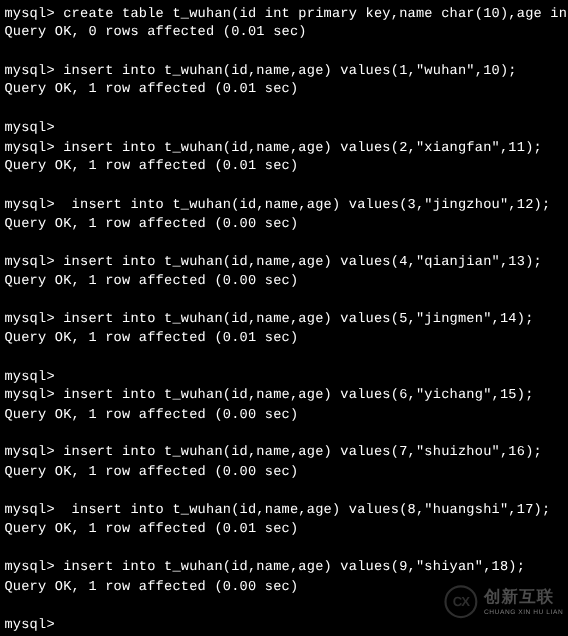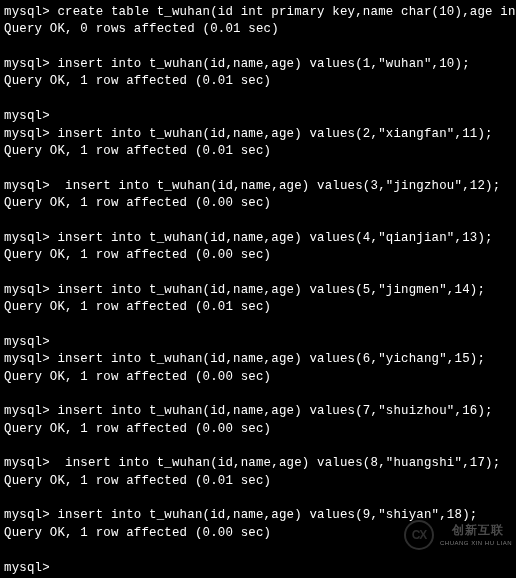--- a/index.html
+++ b/index.html
@@ -23,21 +23,21 @@
       white-space: pre;
       letter-spacing: 0.2px;
       font-weight: normal;
     }
     .line {
       display: block;
     }
     .watermark {
       position: absolute;
       right: 4px;
-      bottom: 28px;
+      bottom: 16px;
       display: flex;
       align-items: center;
       gap: 6px;
       opacity: 0.9;
     }
     .watermark-logo {
       width: 30px;
       height: 30px;
       border: 2px solid #333;
       border-radius: 50%;
@@ -50,25 +50,24 @@
       font-weight: bold;
       font-size: 12px;
       letter-spacing: -1px;
     }
     .watermark-text {
       display: flex;
       flex-direction: column;
       font-family: Arial, sans-serif;
     }
     .watermark-text .cn {
-      font-size: 12px;
+      font-size: 15px;
       color: #555;
       font-weight: bold;
       letter-spacing: 1px;
-      margin-left: 12px;
     }
     .watermark-text .en {
       font-size: 6px;
       color: #888;
       letter-spacing: 0.5px;
     }
   </style>
 </head>
 <body>
 

